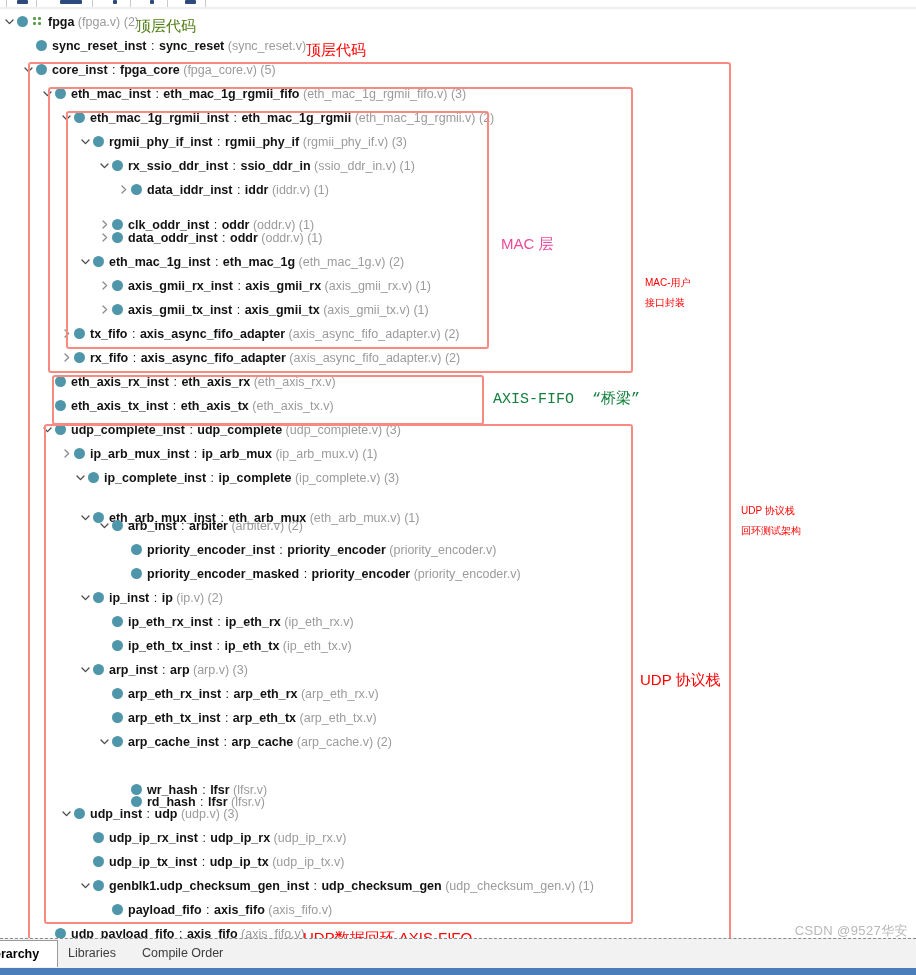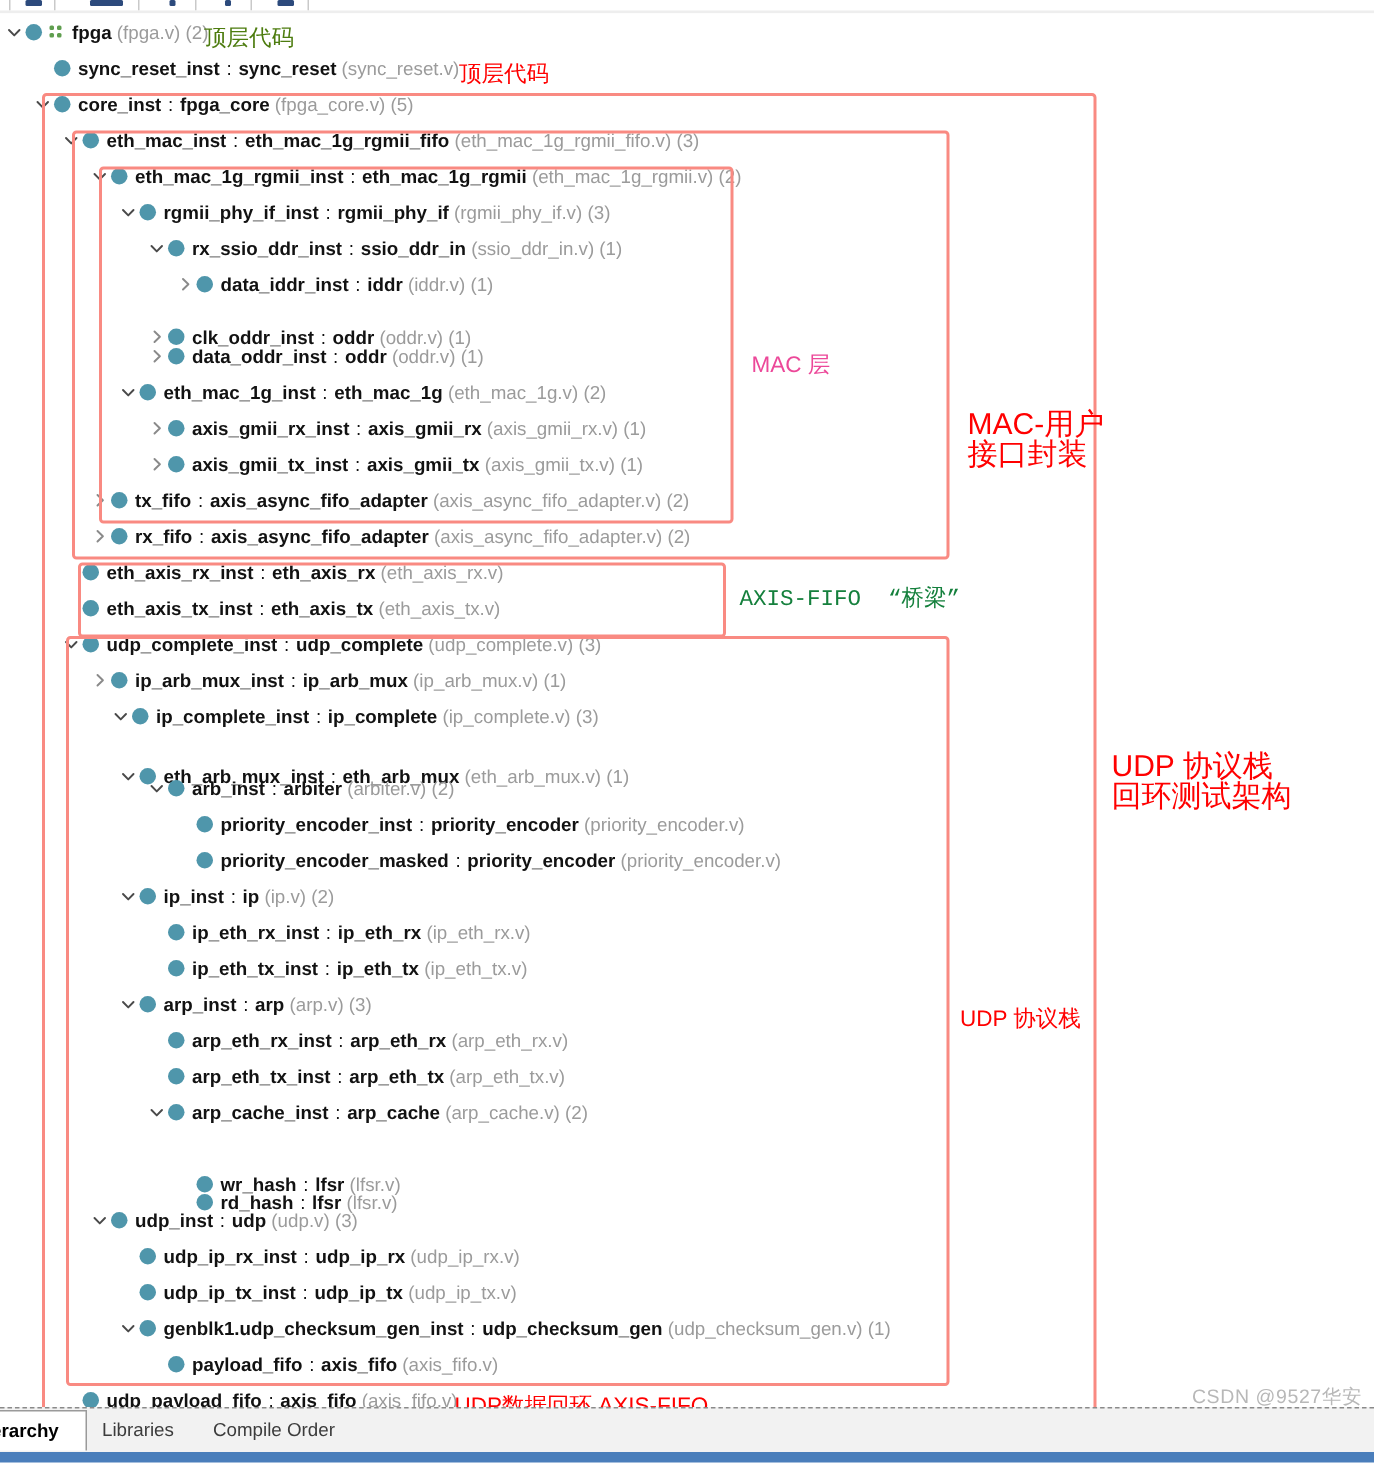--- a/index.html
+++ b/index.html
@@ -109,21 +109,21 @@
     box-sizing: border-box;
     pointer-events: none;
   }
   .annot {
     position: absolute;
     color: #ff0000;
     font-size: 15px;
     line-height: 20px;
     white-space: pre;
   }
-  .annot.big { font-size: 20px; }
+  .annot.big { font-size: 10px; }
 
   
   #tabbar {
     position: absolute;
     left: 0; top: 938px;
     width: 916px; height: 30px;
     background: #f2f2f2;
     border-top: 1px dashed #8a8a8a;
     box-sizing: border-box;
   }

